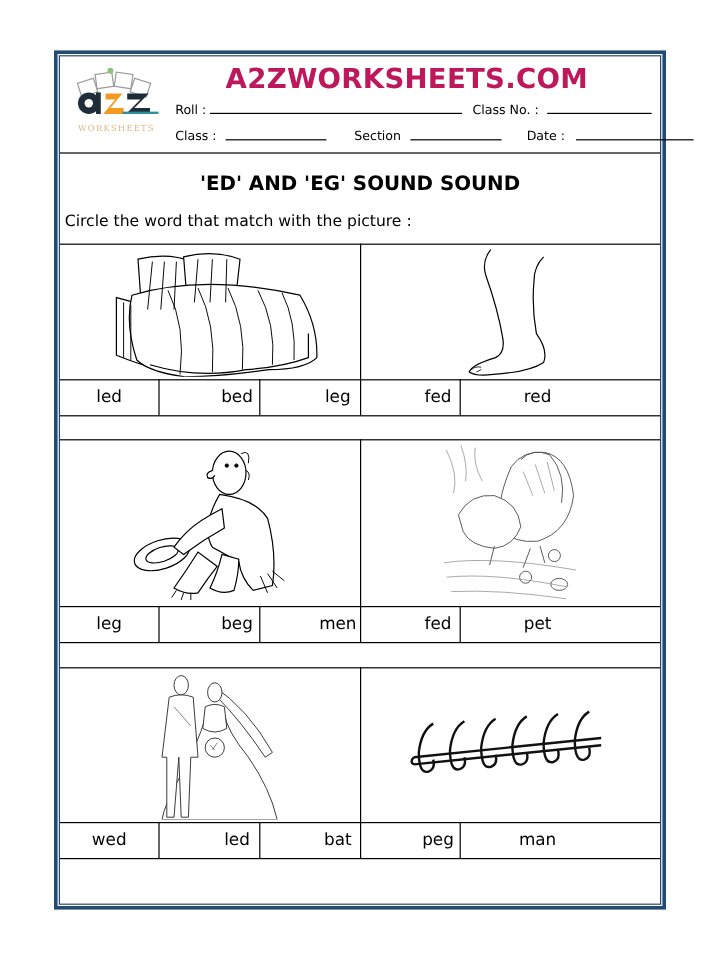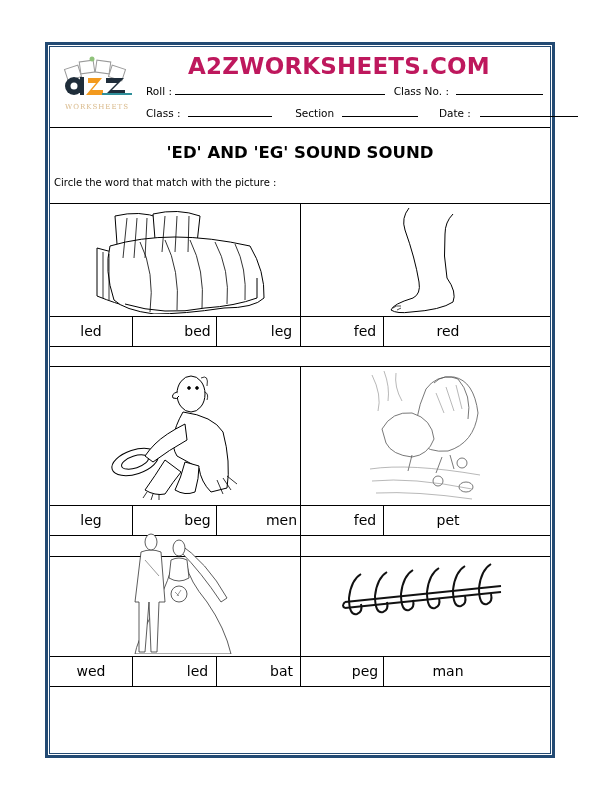--- a/index.html
+++ b/index.html
@@ -12,21 +12,21 @@
   .logo { position:absolute; left:6px; top:6px; width:82px; height:68px; }
   .site-title { position:absolute; left:138px; top:6px; font-family:"DejaVu Sans", sans-serif; font-weight:bold; font-size:23px; color:#be185d; letter-spacing:0.2px; }
   .field-row { position:absolute; left:96px; font-size:10.5px; white-space:nowrap; }
   .field-row .lbl { display:inline-block; }
   .field-row .line { display:inline-block; border-bottom:1px solid #000; height:9px; vertical-align:baseline; }
   .row1 { top:38px; }
   .row2 { top:60px; }
 
   .title-box { position:absolute; left:0; top:80px; width:500px; height:76px; border-bottom:1px solid #000; }
   .ws-title { position:absolute; left:0; width:500px; top:16px; text-align:center; font-weight:bold; font-size:16.5px; }
-  .instruction { position:absolute; left:4px; top:50px; font-size:10px; }
+  .instruction { position:absolute; left:4px; top:50px; font-size:13px; }
 
   .block { position:absolute; left:0; width:500px; }
   .pics { position:absolute; left:0; top:0; width:500px; display:flex; border-bottom:1px solid #000; }
   .pic { width:250px; height:100%; position:relative; box-sizing:border-box; }
   .pic + .pic { border-left:1px solid #000; }
   .pic svg { position:absolute; left:50%; top:50%; transform:translate(-50%,-50%); }
   .words { position:absolute; left:0; width:500px; height:30px; display:flex; border-bottom:1px solid #000; }
   .word { flex:0 0 auto; height:30px; line-height:30px; text-align:center; font-size:14px; box-sizing:border-box; }
   .word + .word { border-left:1px solid #000;padding-left:46px; }
   .spacer { position:absolute; left:0; width:500px; border-bottom:1px solid #000; }
@@ -165,21 +165,21 @@
     <div class="words" style="top:139px;">
       <div class="word" style="width:82px">leg</div>
       <div class="word" style="width:84px">beg</div>
       <div class="word" style="width:84px">men</div>
       <div class="word" style="width:83px">fed</div>
       <div class="word" style="width:83px">pet</div>
     </div>
     <div class="spacer" style="top:170px; height:20px;"></div>
   </div>
 
-  <div class="block" style="top:480px; height:197px;text-decoration:underline;">
+  <div class="block" style="top:509px; height:197px;text-decoration:underline;">
     <div class="pics" style="height:129px;">
       <div class="pic">
         <svg width="120" height="124" viewBox="0 0 120 124">
           <g fill="#fff" stroke="#333" stroke-width="0.8">
             <path d="M62 12 q30 20 50 56 l-6 4 q-20 -30 -40 -50z"></path>
             <path d="M56 40 q-6 20 -22 50 q-12 22 -14 34 l96 0 q-6 -26 -24 -52 q-18 -22 -20 -36z"></path>
             <path d="M56 30 q8 -4 16 0 l2 18 q-10 6 -20 0z"></path>
             <ellipse cx="64" cy="18" rx="6" ry="8"></ellipse>
             <path d="M26 22 q10 -4 20 0 l4 50 l-6 0 l-2 50 l-6 0 l-2 -50 l-4 50 l-6 0 l0 -50 l-4 0z"></path>
             <ellipse cx="36" cy="12" rx="6" ry="8"></ellipse>

